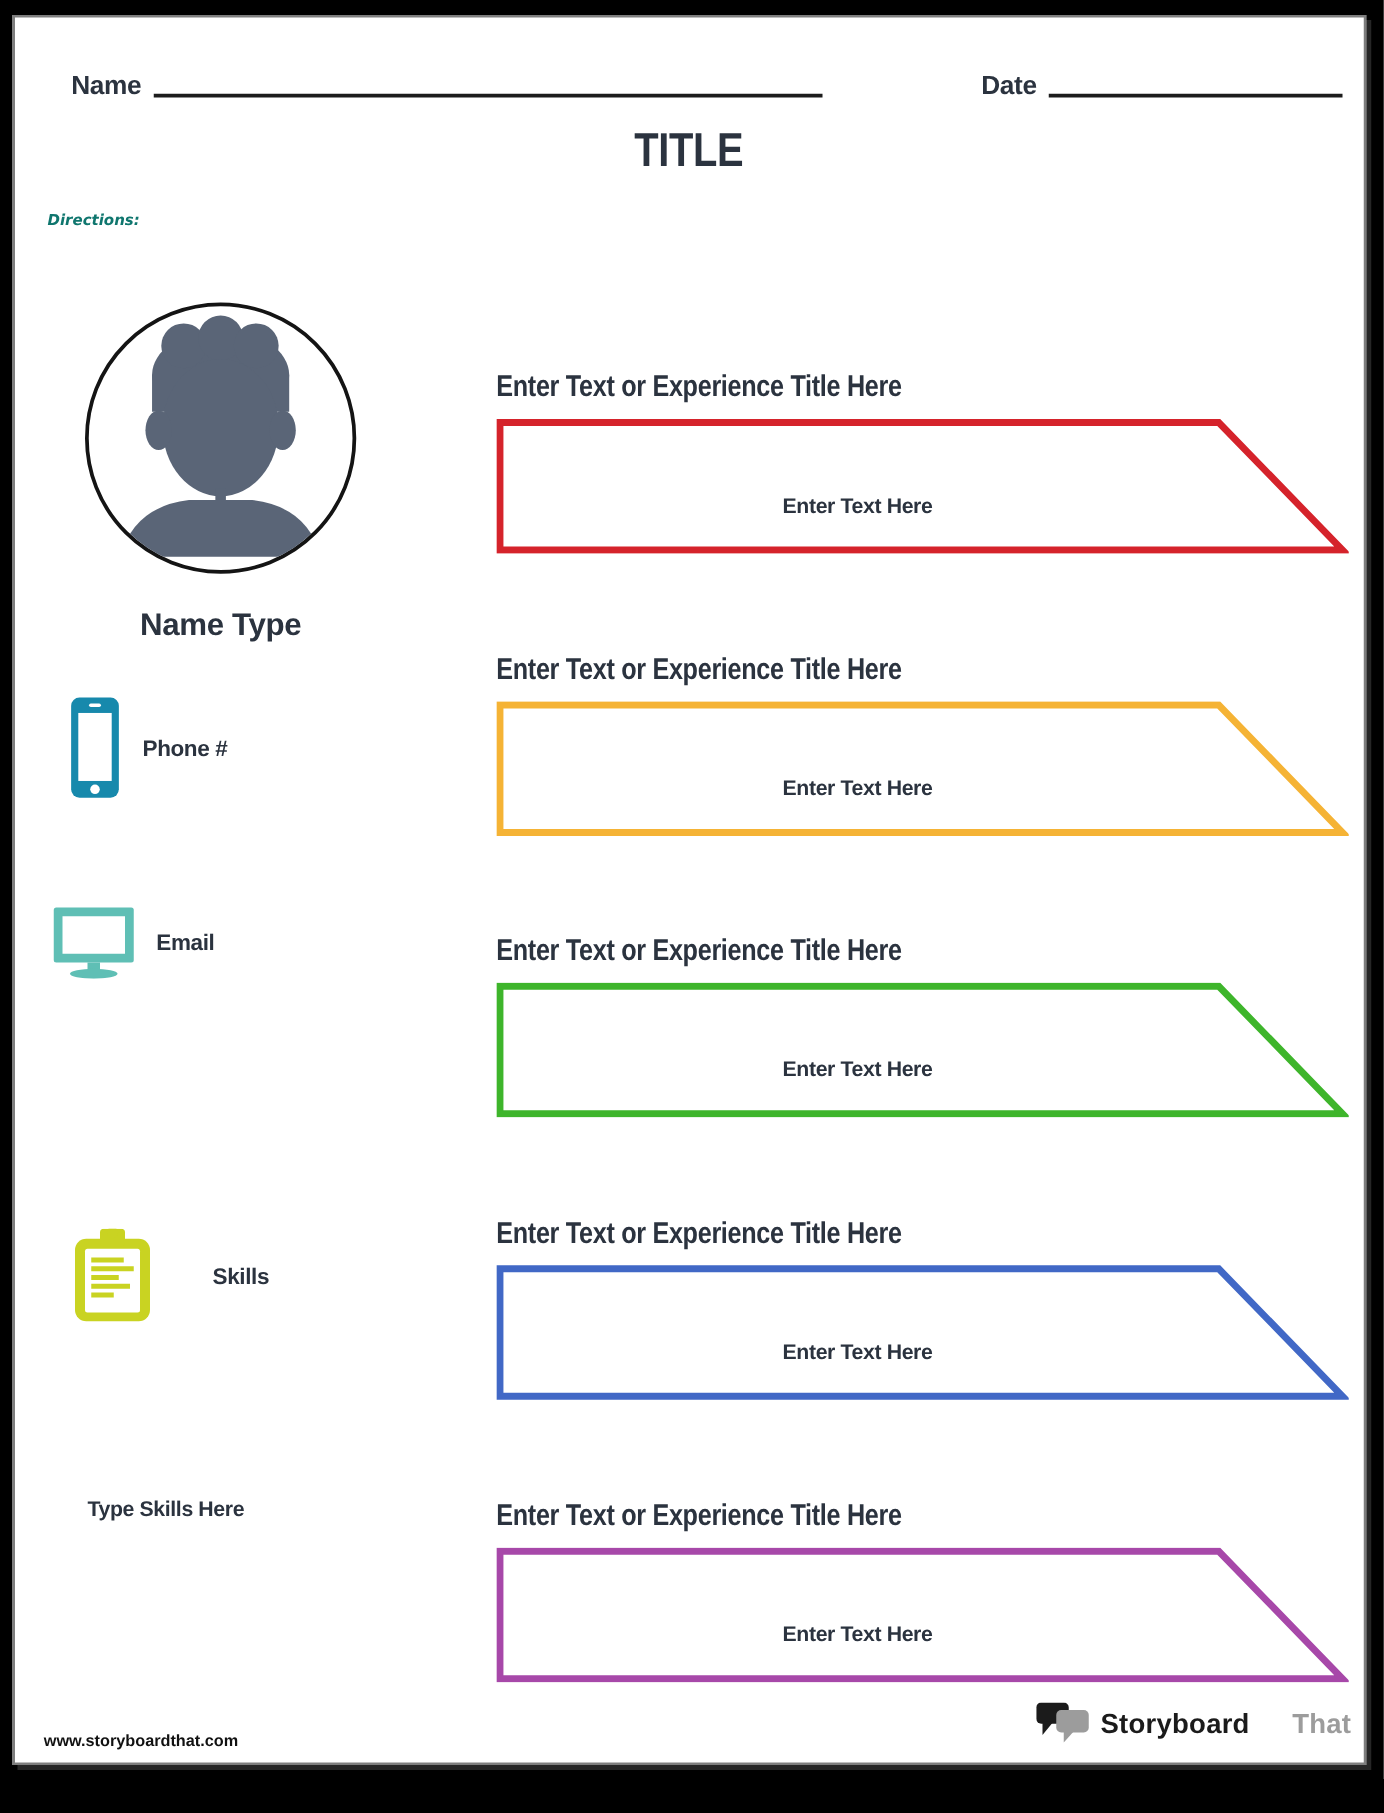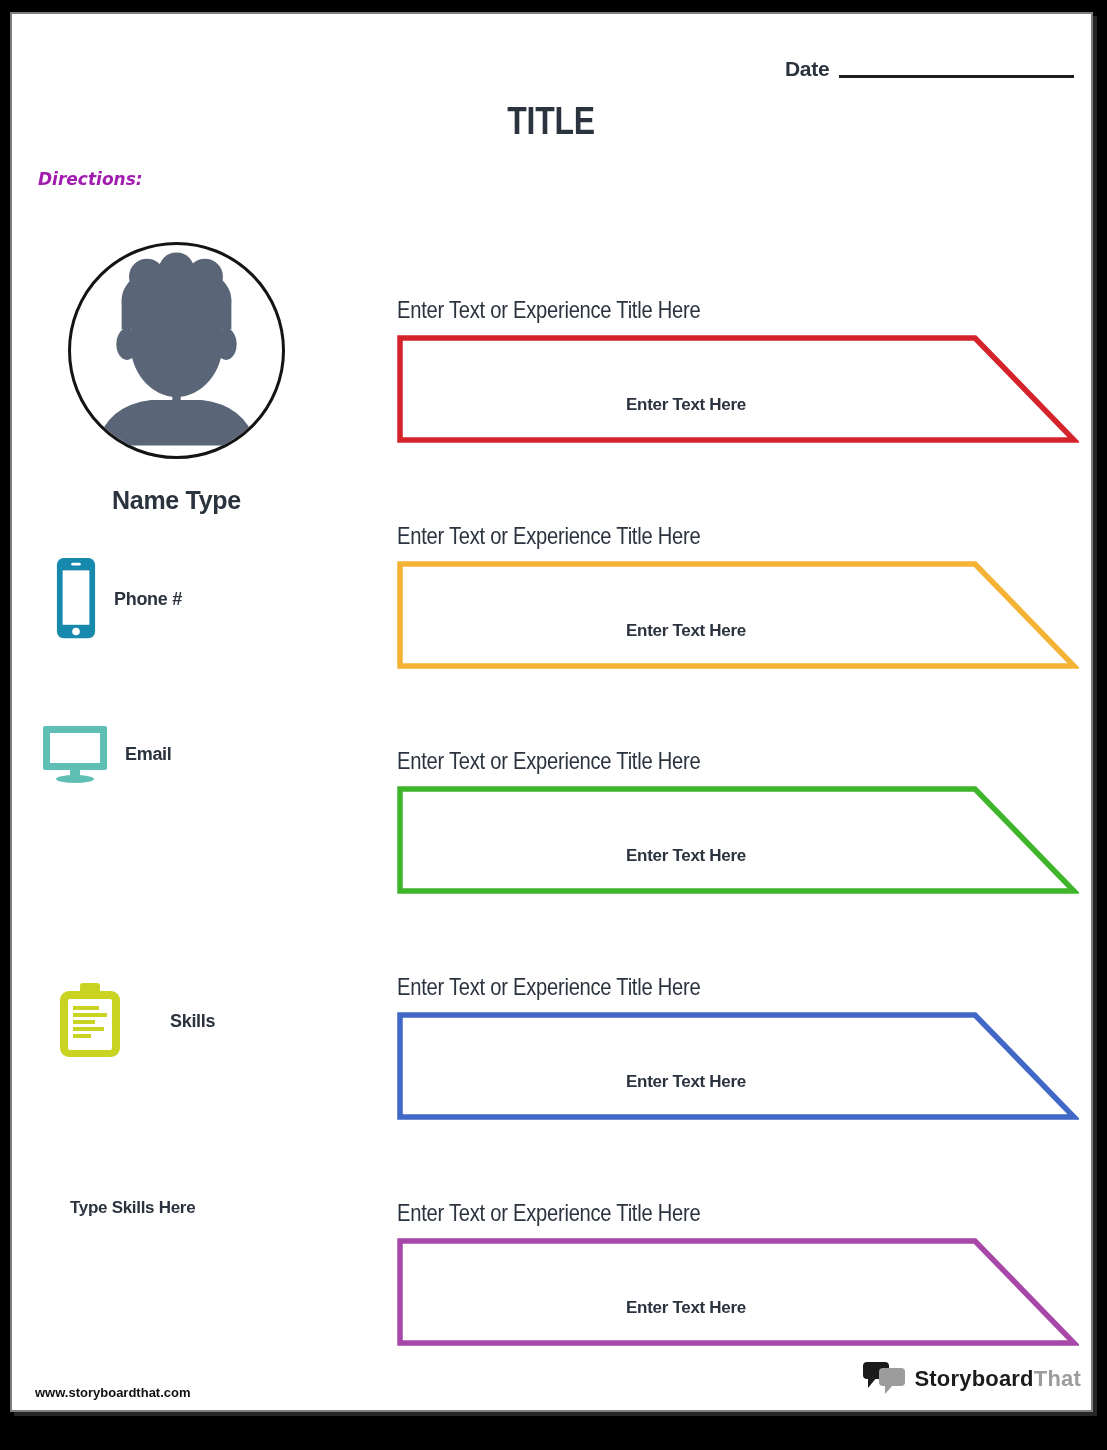--- a/index.html
+++ b/index.html
@@ -14,54 +14,58 @@
   }
   .cond { font-weight:bold; color:#2b333f; letter-spacing:-0.3px; }
   .squeeze { display:inline-block; transform:scaleX(0.84); transform-origin:left center; white-space:nowrap; }
   .squeeze-c { display:inline-block; transform:scaleX(0.84); transform-origin:center center; white-space:nowrap; }
 
   .field-row { position:absolute; display:flex; align-items:flex-end; }
   .field-row .lbl { font-size:21px; line-height:1; }
   .field-row .line { border-bottom:3px solid #1d1d1d; margin-left:10px; margin-bottom:1px; }
 
   .page-title { position:absolute; left:0; right:0; top:86px; text-align:center; font-size:38px; }
-  .directions { position:absolute; left:26px; top:155px; font-size:17px; font-style:italic; font-weight:bold; color:#a21caf; font-family:"DejaVu Sans", sans-serif; }
+  .directions { position:absolute; left:26px; top:155px; font-size:12px; font-style:italic; font-weight:bold; color:#0f766e; font-family:"DejaVu Sans", sans-serif; }
 
   .avatar {
     position:absolute; left:56px; top:228px; width:217px; height:217px;
     border:3px solid #141414; border-radius:50%; overflow:hidden; background:#fff;
   }
   .avatar svg { width:100%; height:100%; display:block; }
   .name-here { position:absolute; left:56px; top:472px; width:217px; text-align:center; font-size:25px; }
 
   .contact { position:absolute; display:flex; align-items:center; gap:17px; }
   .contact .lbl { font-size:18px; }
 
   .type-skills { position:absolute; left:58px; top:1184px; font-size:17px; }
 
   .section { position:absolute; left:385px; width:682px; }
-  .section h2 { margin:0 0 11px 0; font-size:24px; font-weight:normal; color:#2b333f; letter-spacing:-0.3px; }
+  .section h2 { margin:0 0 11px 0; font-size:24px; font-weight:bold; color:#2b333f; letter-spacing:-0.3px; }
   .trap-wrap { position:relative; width:682px; height:108px; }
   .trap-wrap svg { position:absolute; left:0; top:0; }
   .trap-body {
     position:absolute; left:0; top:0; width:578px; height:140px;
     display:flex; align-items:center; justify-content:center; font-size:17px;
   }
 
   .footer-url { position:absolute; left:23px; top:1371px; font-size:13px; font-weight:bold; color:#111; }
   .logo { position:absolute; top:1348px; right:10px; display:flex; align-items:center; gap:7px; }
   .logo-text { font-size:22px; font-weight:600; letter-spacing:0.2px; font-family:"Liberation Sans", sans-serif; }
   .logo-text .p1 { color:#1b1b1b; }
-  .logo-text .p2 { color:#9c9c9c; }
+  .logo-text .p2 { color:#9c9c9c;margin-left:34px; }
 </style>
 </head>
 <body>
 
 <div class="page">
 
+  <div class="field-row" style="left:45px; top:44px;">
+    <span class="lbl cond">Name</span>
+    <span class="line" style="width:535px;"></span>
+  </div>
   <div class="field-row" style="left:773px; top:44px;">
     <span class="lbl cond">Date</span>
     <span class="line" style="width:235px;"></span>
   </div>
 
   <div class="page-title cond"><span class="squeeze-c">TITLE</span></div>
 
   <div class="directions">Directions:</div>
 
   <div class="avatar">

